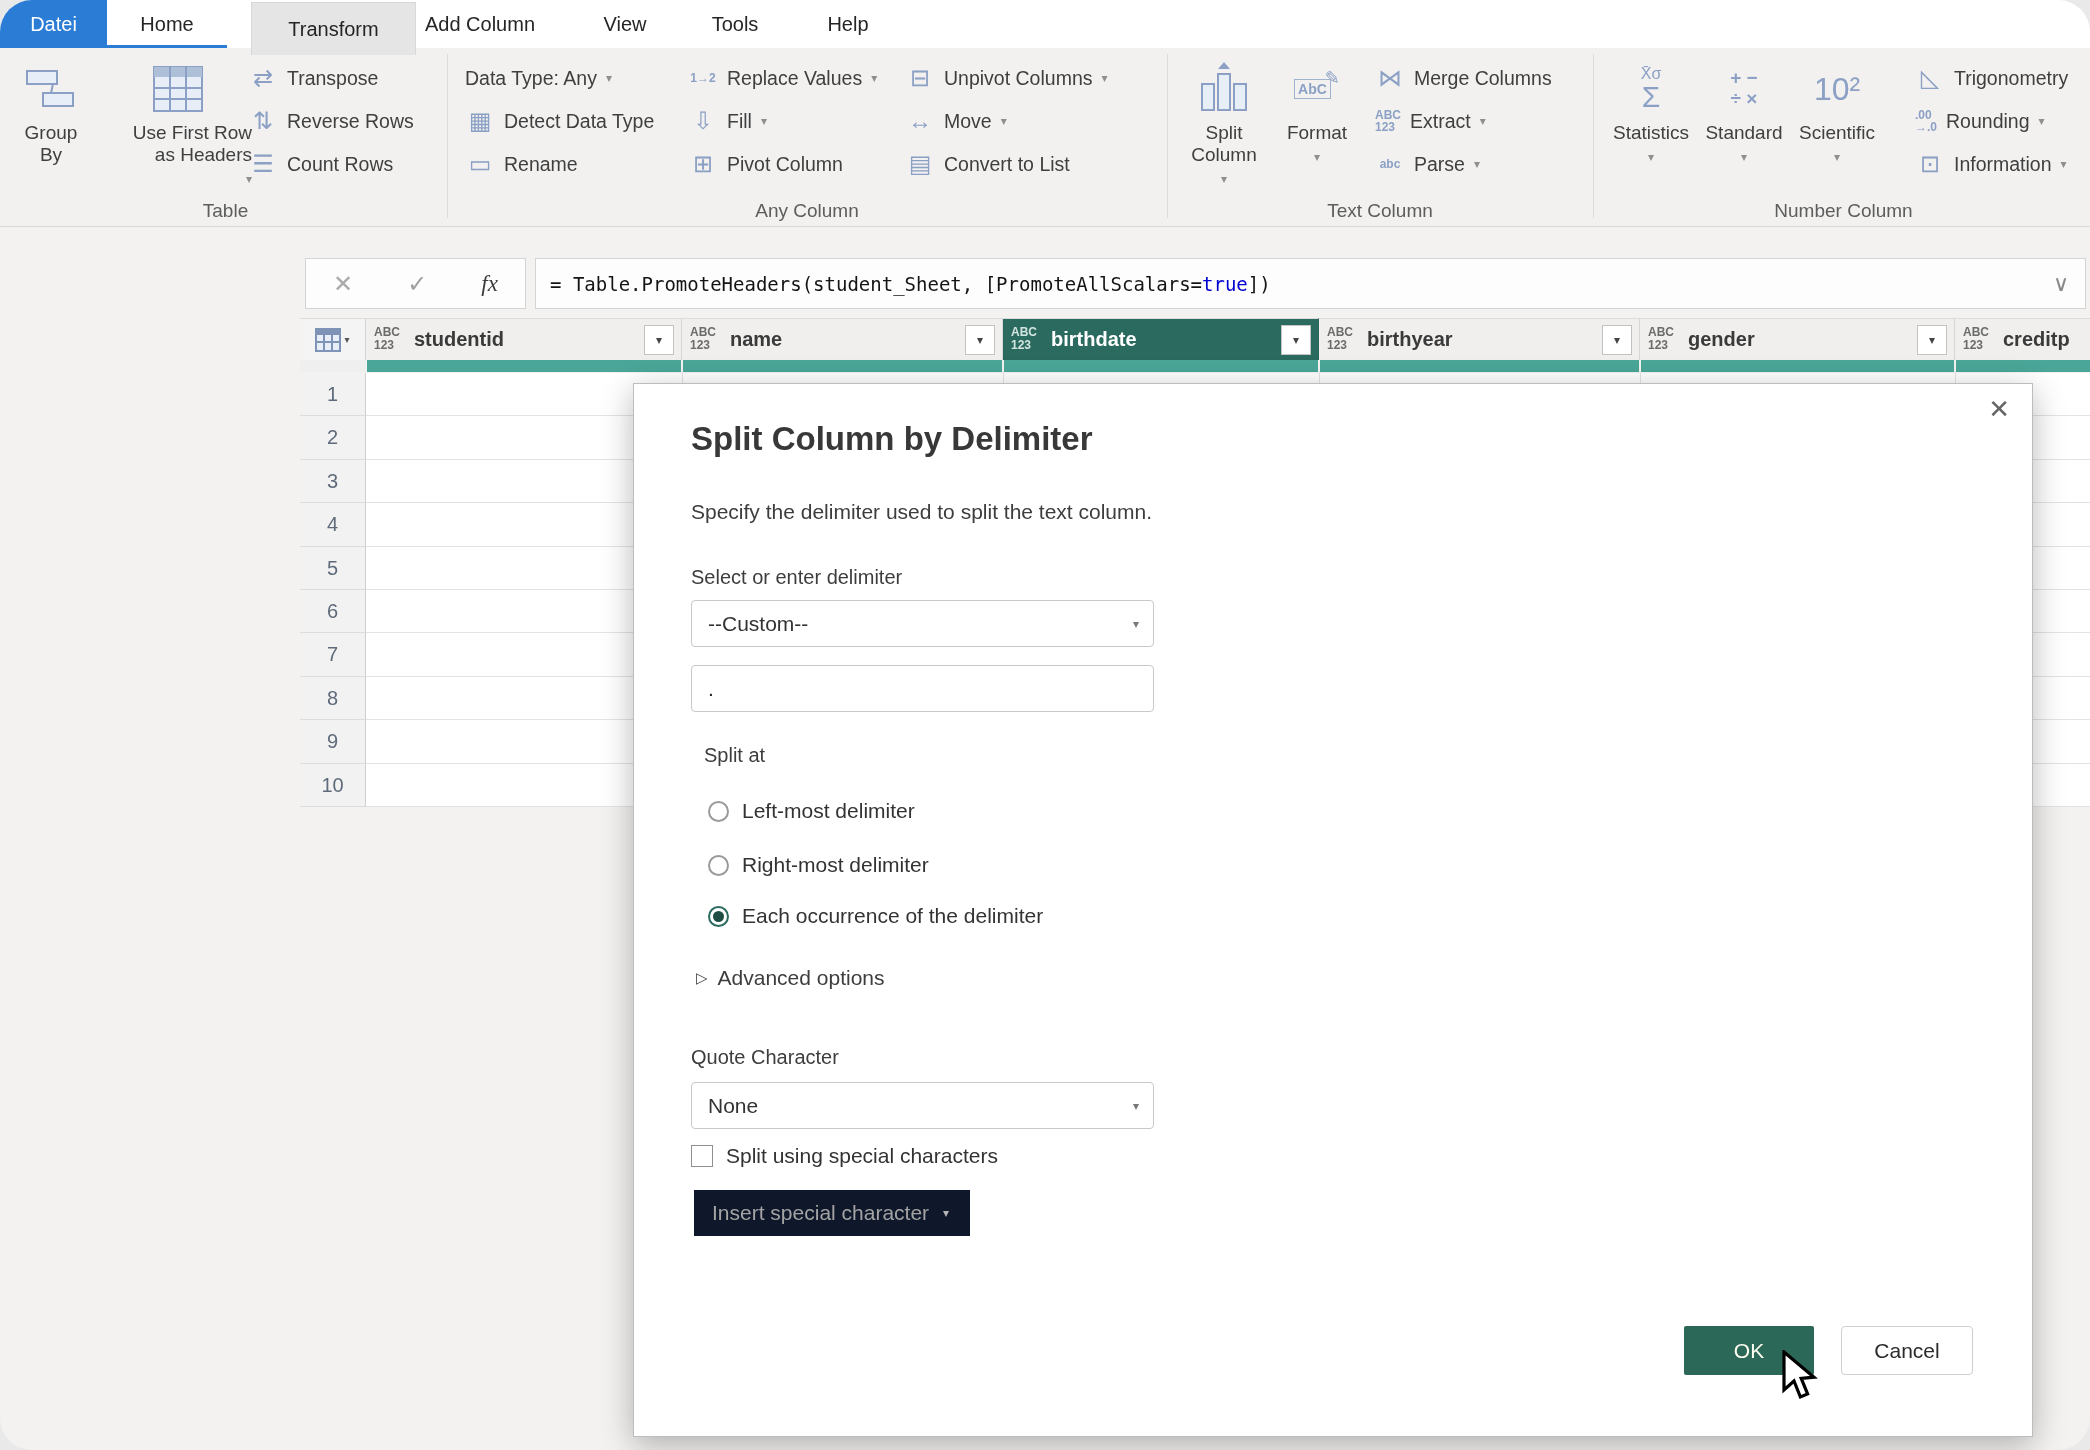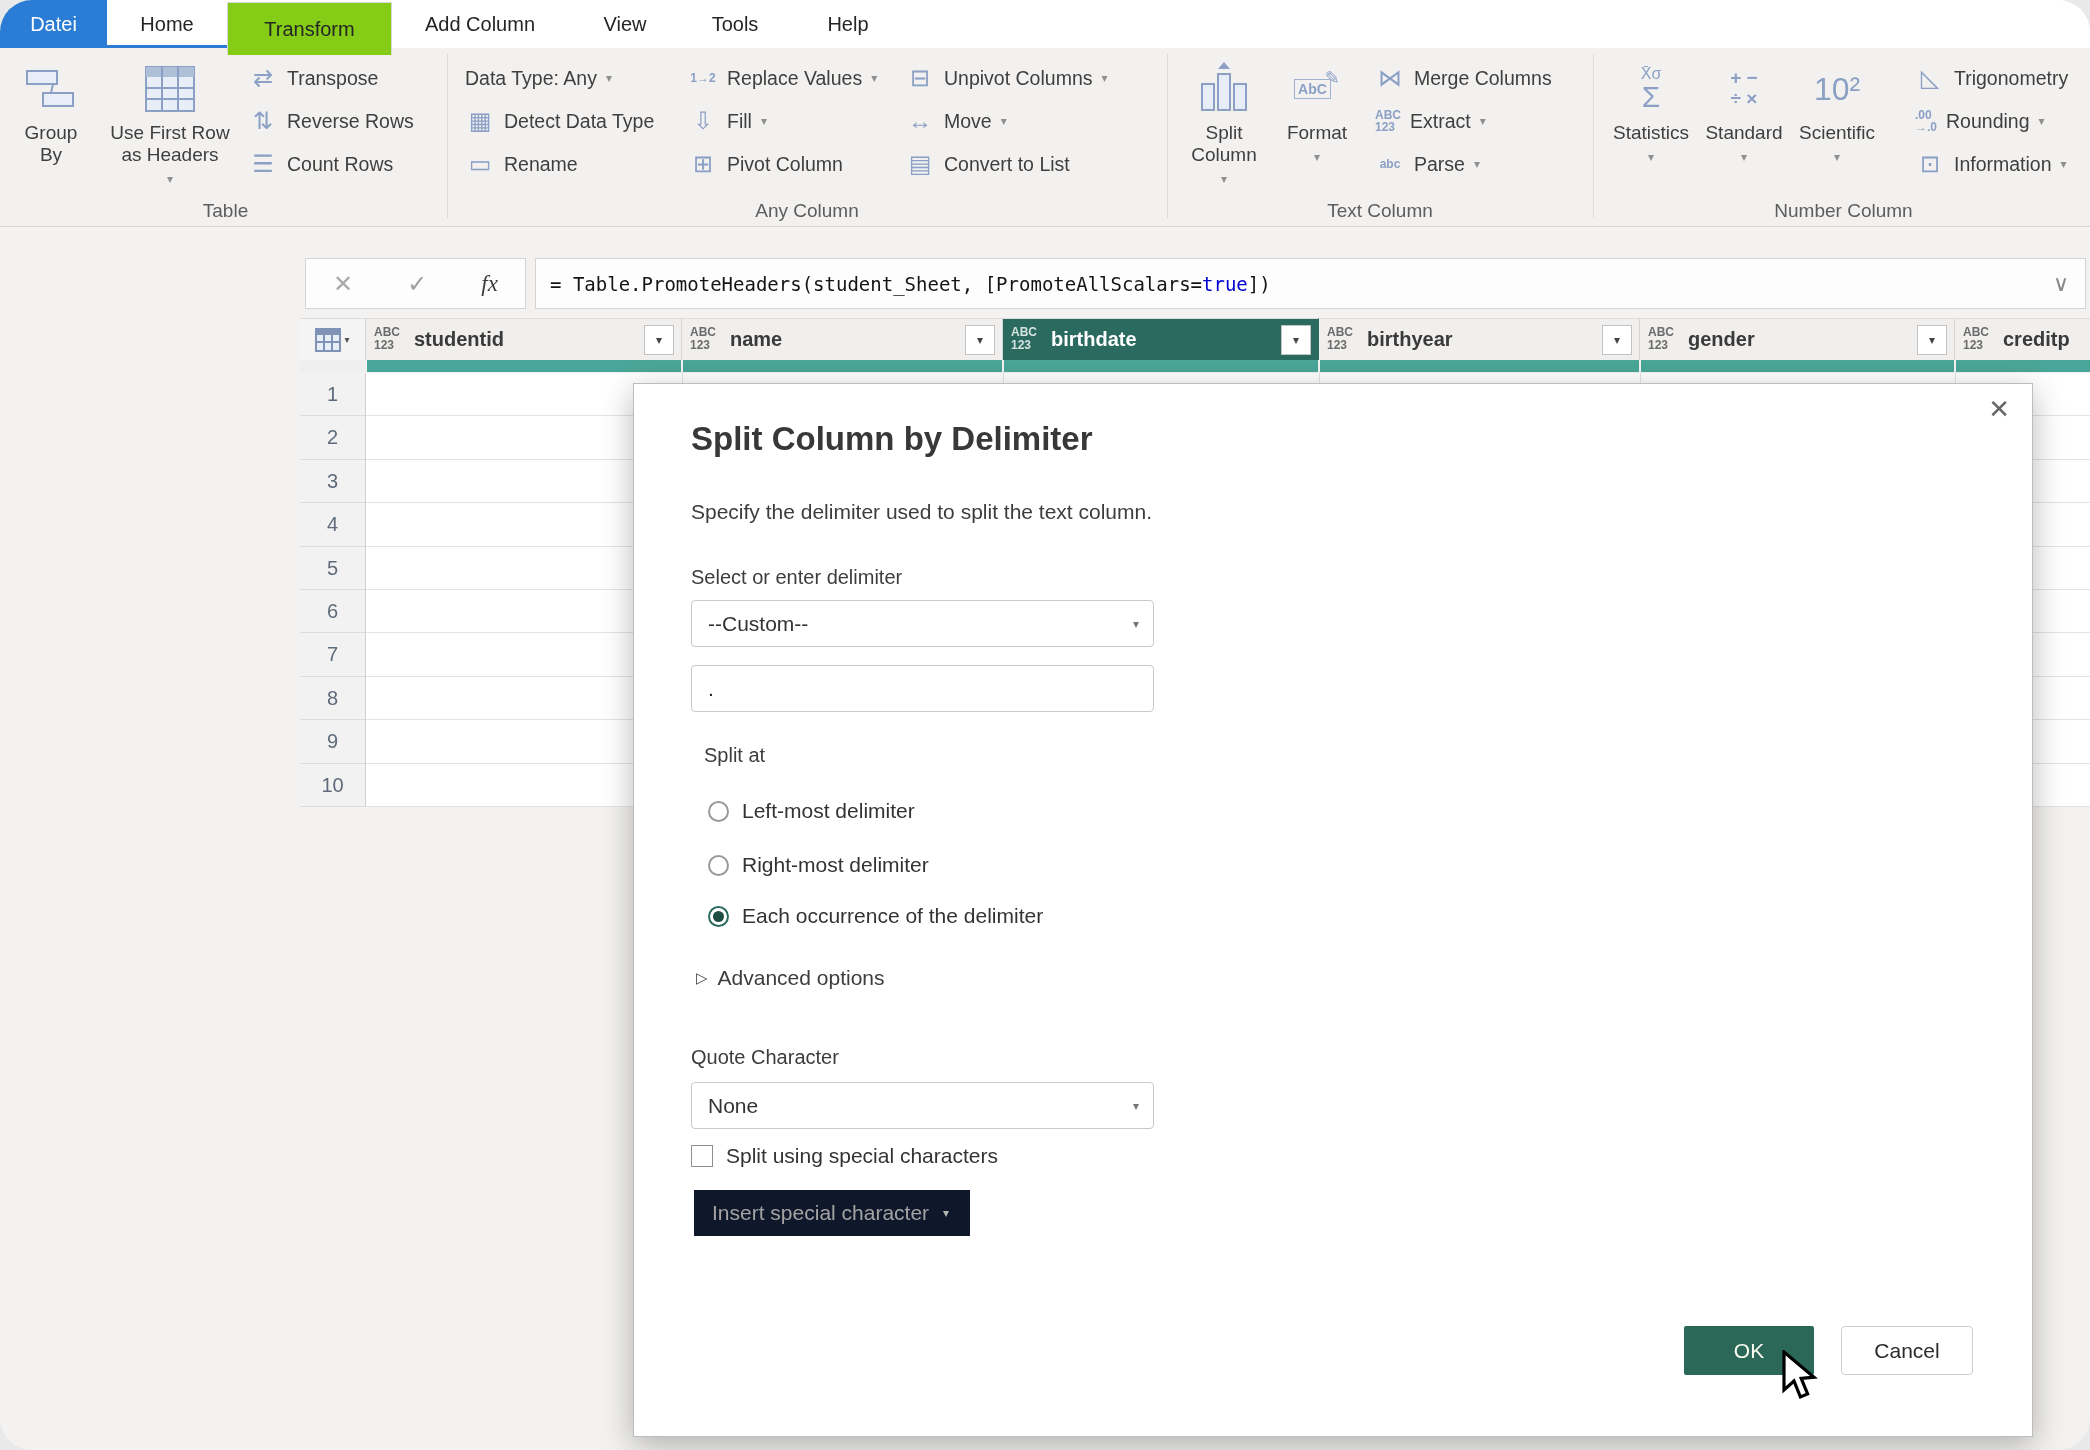--- a/index.html
+++ b/index.html
@@ -4,21 +4,21 @@
 <style>
   html,body{margin:0;padding:0;background:#e9e9e9;}
   .screen{position:relative;width:2090px;height:1450px;background:#f3f2f1;overflow:hidden;
           font-family:"Liberation Sans",sans-serif;color:#3f3f3f;border-radius:32px;}
 
   
   .menubar{position:absolute;left:0;top:0;width:2090px;height:48px;background:#ffffff;z-index:4;}
   .mtab{position:absolute;top:0;height:48px;display:flex;align-items:center;justify-content:center;
         font-size:20px;color:#252525;cursor:default;}
   .mtab.datei{background:#2b7cd4;color:#ffffff;}
-  .mtab.activewrap{background:#84cc16;border:1px solid #d8d8d8;border-bottom:none;top:2px;height:52px;z-index:6;}
+  .mtab.activewrap{background:#e5e5e5;border:1px solid #d8d8d8;border-bottom:none;top:2px;height:52px;z-index:6;margin-left:24px;}
   .blue-line{position:absolute;left:0;top:45px;width:227px;height:3px;background:#2b7cd4;z-index:5;}
 
   
   .ribbon{position:absolute;left:0;top:48px;width:2090px;height:178px;background:#f2f1f0;
           border-bottom:1px solid #d8d8d8;z-index:1;}
   .rdivider{position:absolute;top:6px;width:1px;height:164px;background:#dcdcdc;}
   .rgroup{position:absolute;top:0;height:178px;}
   .rgroup-label{position:absolute;bottom:4px;left:0;width:100%;text-align:center;
                 font-size:19px;color:#5d5d5d;}
   .lbtn{position:absolute;top:8px;height:150px;text-align:center;cursor:default;}
@@ -152,21 +152,21 @@
       <div class="lbtn" style="left:2px;width:82px;">
         <div class="licon">
           <svg width="56" height="52" viewBox="0 0 56 52">
               <rect x="4" y="8" width="30" height="13" fill="#e8eef7" stroke="#8ba0c4" stroke-width="2"></rect>
               <rect x="20" y="30" width="30" height="13" fill="#e8eef7" stroke="#8ba0c4" stroke-width="2"></rect>
               <line x1="30" y1="21" x2="28" y2="30" stroke="#8ba0c4" stroke-width="2"></line>
             </svg>
         </div>
         <div class="llab"><span>Group</span><br><span>By</span></div>
       </div>
-      <div class="lbtn" style="left:88px;width:148px;">
+      <div class="lbtn" style="left:96px;width:148px;text-align:right;">
         <div class="licon">
           <svg width="58" height="56" viewBox="0 0 58 56">
               <rect x="5" y="6" width="48" height="44" fill="#e8eef7" stroke="#8ba0c4" stroke-width="2"></rect>
               <rect x="5" y="6" width="48" height="10" fill="#aebfd8"></rect>
               <line x1="5" y1="27" x2="53" y2="27" stroke="#8ba0c4" stroke-width="2"></line>
               <line x1="5" y1="38" x2="53" y2="38" stroke="#8ba0c4" stroke-width="2"></line>
               <line x1="21" y1="6" x2="21" y2="50" stroke="#8ba0c4" stroke-width="2"></line>
               <line x1="37" y1="6" x2="37" y2="50" stroke="#8ba0c4" stroke-width="2"></line>
             </svg>
         </div>

